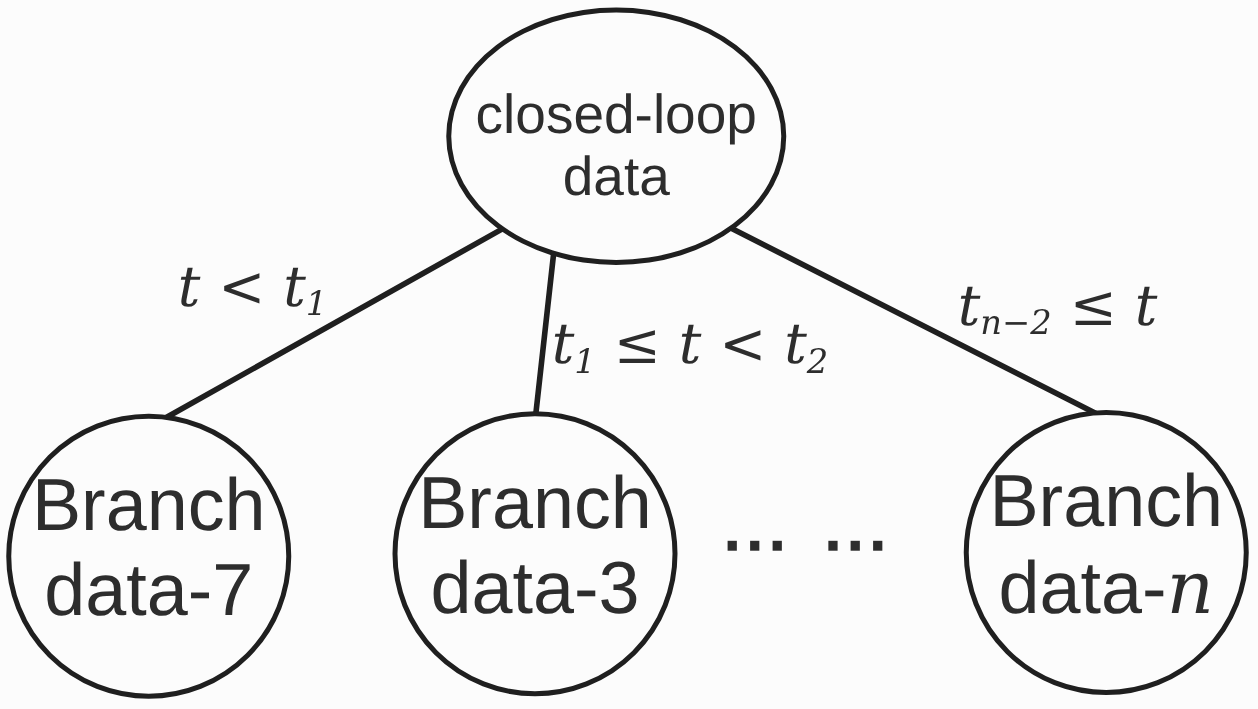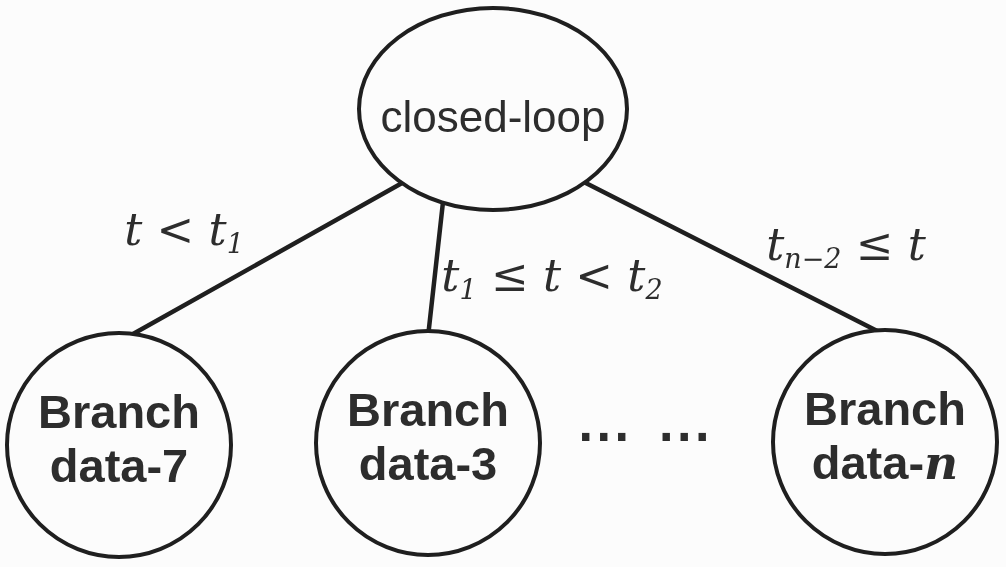--- a/index.html
+++ b/index.html
@@ -42,37 +42,36 @@
   .node .node-label { display: block; }
   .node .line { display: block; white-space: nowrap; }
   .root {
     left: 357px; top: 6px;
     width: 272px; height: 206px;
     font-size: 44px; line-height: 1.14;
     padding-top: 16px;
   }
   .branch {
     width: 228px; height: 228px;
-    font-size: 47px; line-height: 1.15;
+    font-size: 59px; line-height: 1.15;
     padding-bottom: 12px;
-    font-weight: bold;
   }
   .b1 { left: 5px;   top: 331px; }
   .b2 { left: 314px; top: 329px; }
   .b3 { left: 771px; top: 328px; }
   .edge-label {
     position: absolute;
     transform: translate(-50%, -50%);
     font-family: "DejaVu Serif", serif;
     font-style: italic;
     font-size: 45px;
     color: var(--text);
     white-space: nowrap;
   }
-  .e1 { left: 184px; top: 231px; }
+  .e1 { left: 202px; top: 231px; }
   .e2 { left: 552px; top: 277px; }
   .e3 { left: 846px; top: 246px; }
   .p-sub {
     font-size: 0.6em;
     vertical-align: -0.28em;
   }
   .p-math {
     font-family: "DejaVu Serif", serif;
     font-style: italic;
   }
@@ -96,20 +95,21 @@
 
   <svg class="wires" viewBox="0 0 1006 567" xmlns="http://www.w3.org/2000/svg">
     <line class="wire" x1="452" y1="155" x2="133" y2="334"></line>
     <line class="wire" x1="444" y1="193" x2="427" y2="346"></line>
     <line class="wire" x1="572" y1="176" x2="893" y2="339"></line>
   </svg>
 
   <div class="node root">
     <div class="node-label">
       <span class="line"><span>closed-loop</span></span>
+      <span class="line"><span>data</span></span>
     </div>
   </div>
 
   <div class="edge-label e1"><span>t &lt; t</span><span class="p-sub">1</span></div>
   <div class="edge-label e2"><span>t</span><span class="p-sub">1</span><span> ≤ t &lt; t</span><span class="p-sub">2</span></div>
   <div class="edge-label e3"><span>t</span><span class="p-sub">n−2</span><span> ≤ t</span></div>
 
   <div class="node branch b1">
     <div class="node-label">
       <span class="line"><span>Branch</span></span>

